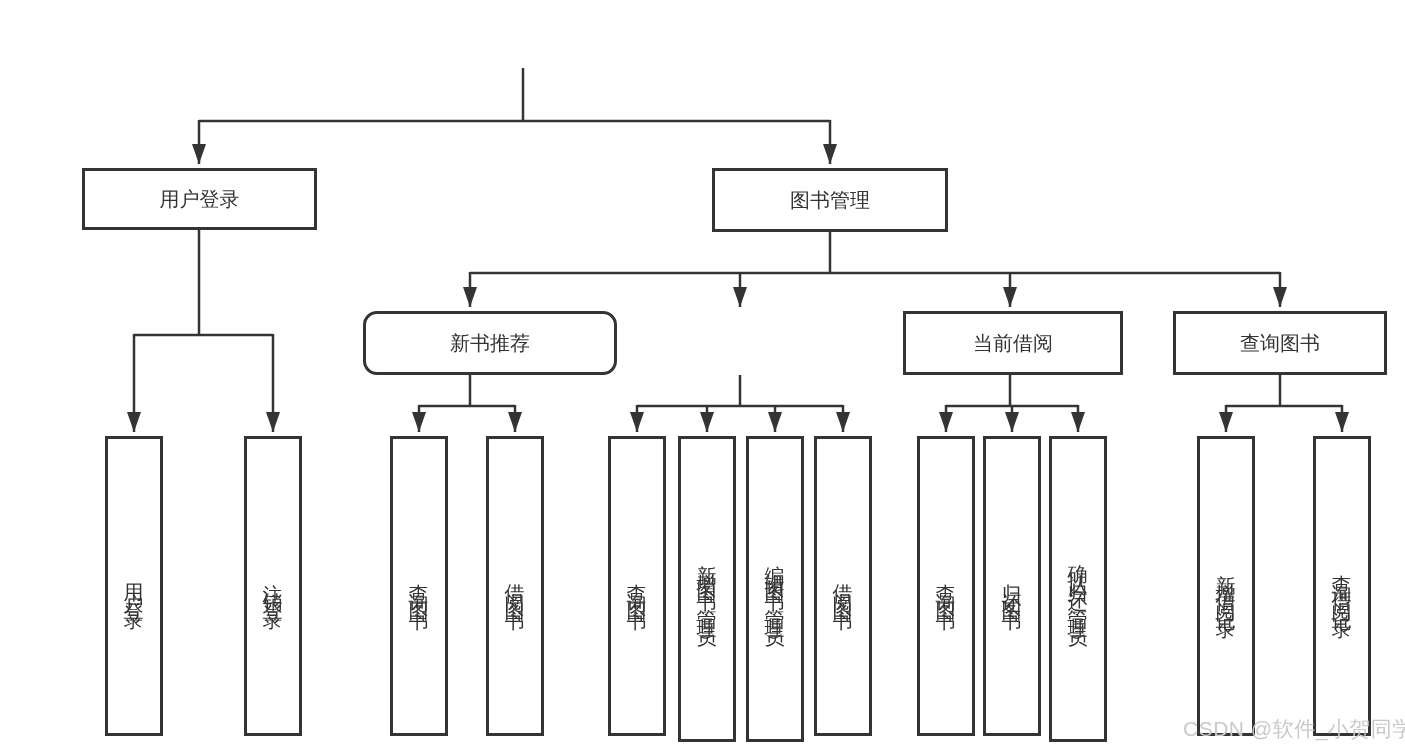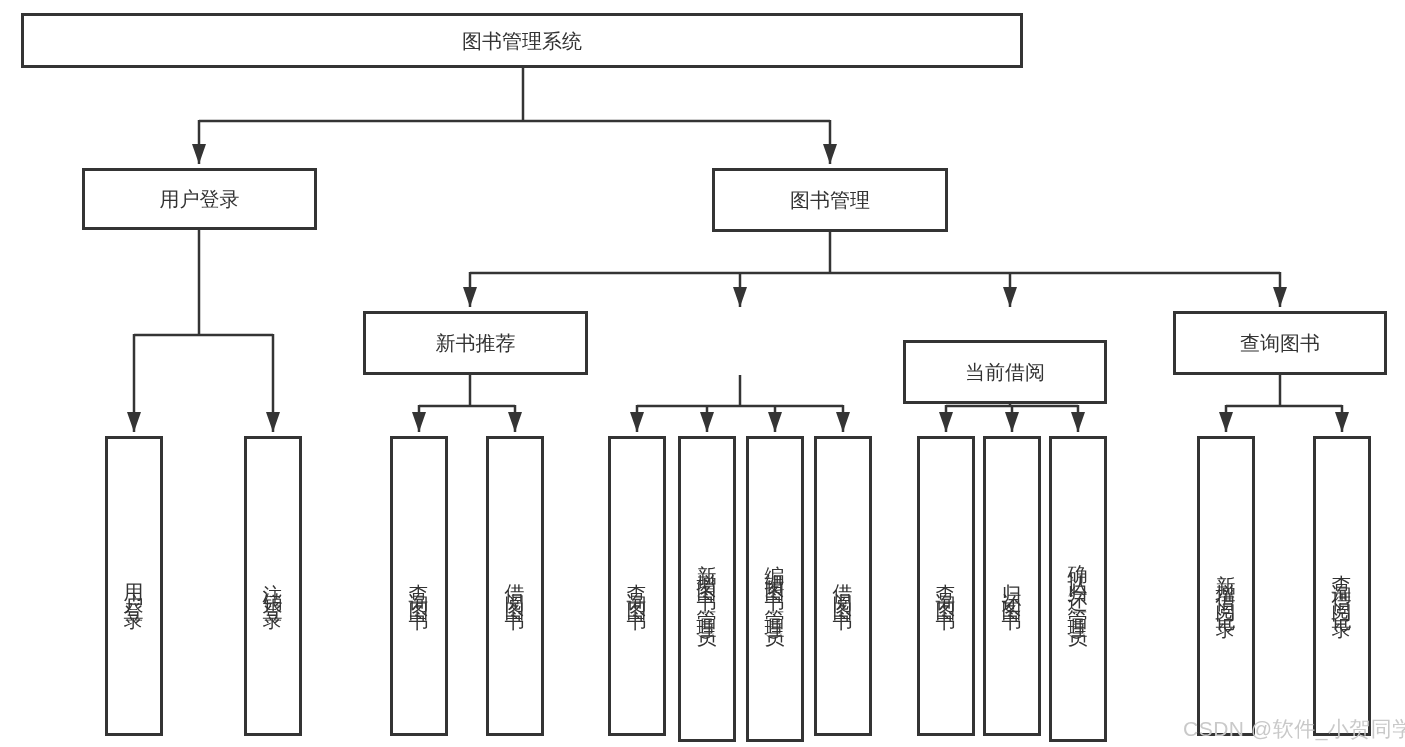--- a/index.html
+++ b/index.html
@@ -87,35 +87,32 @@
       <line x1="1012" y1="405" x2="1012" y2="432" marker-end="url(#ah)"></line>
       <line x1="1078" y1="405" x2="1078" y2="432" marker-end="url(#ah)"></line>
 
       <line x1="1280" y1="375" x2="1280" y2="407"></line>
       <line x1="1226" y1="406" x2="1342" y2="406"></line>
       <line x1="1226" y1="405" x2="1226" y2="432" marker-end="url(#ah)"></line>
       <line x1="1342" y1="405" x2="1342" y2="432" marker-end="url(#ah)"></line>
     </g>
   </svg>
 
-  <div class="box" style="left:21px; top:13px; width:1002px; height:55px;">
-    <span>图书管理系统</span>
-  </div>
 
   <div class="box" style="left:82px; top:168px; width:235px; height:62px;">
     <span>用户登录</span>
   </div>
   <div class="box" style="left:712px; top:168px; width:236px; height:64px;">
     <span>图书管理</span>
   </div>
 
-  <div class="box" style="left:363px; top:311px; width:225px; height:64px;">
+  <div class="box" style="left:363px; top:311px; width:254px; height:64px;border-radius:14px;">
     <span>新书推荐</span>
   </div>
-  <div class="box" style="left:903px; top:311px; width:204px; height:64px;margin-top:29px;">
+  <div class="box" style="left:903px; top:311px; width:220px; height:64px;">
     <span>当前借阅</span>
   </div>
   <div class="box" style="left:1173px; top:311px; width:214px; height:64px;">
     <span>查询图书</span>
   </div>
 
   <div class="box leaf" style="left:105px; top:436px; width:58px; height:300px;">
     <span class="vtext">用户登录</span>
   </div>
   <div class="box leaf" style="left:244px; top:436px; width:58px; height:300px;">

